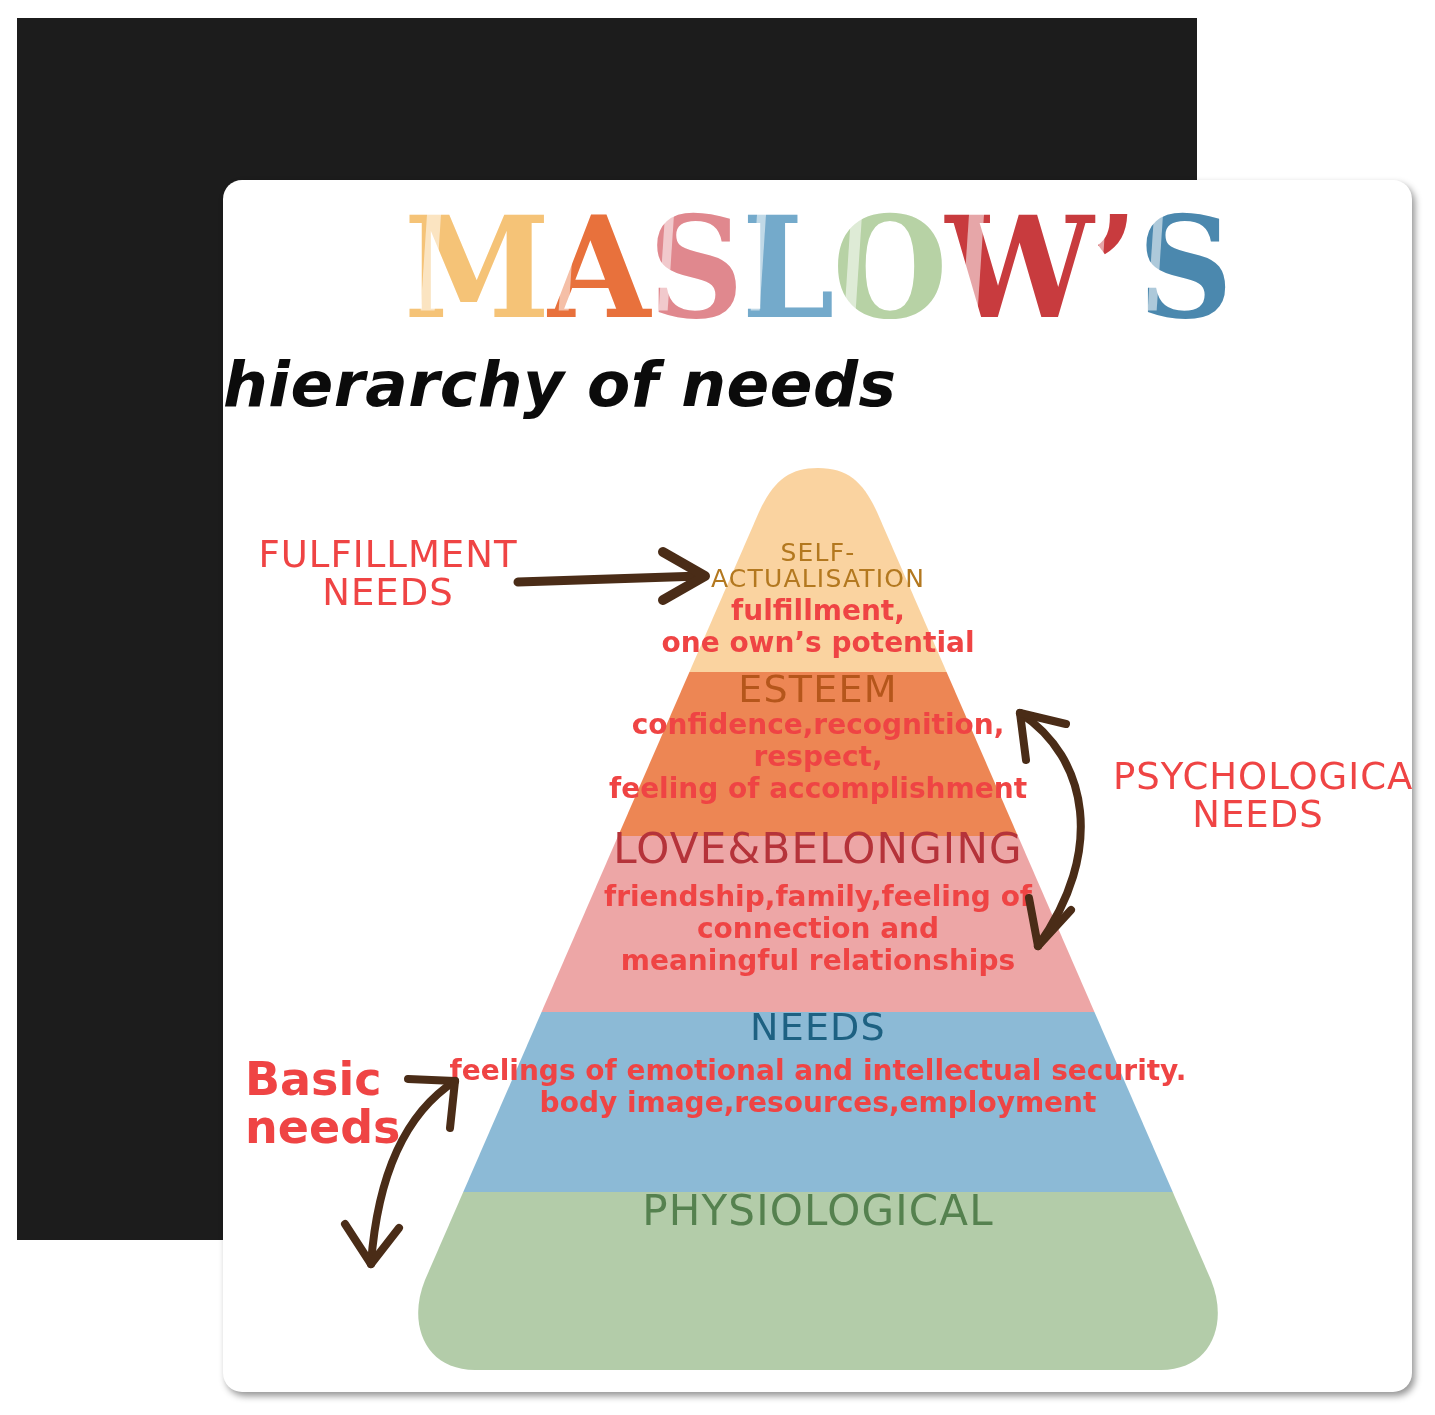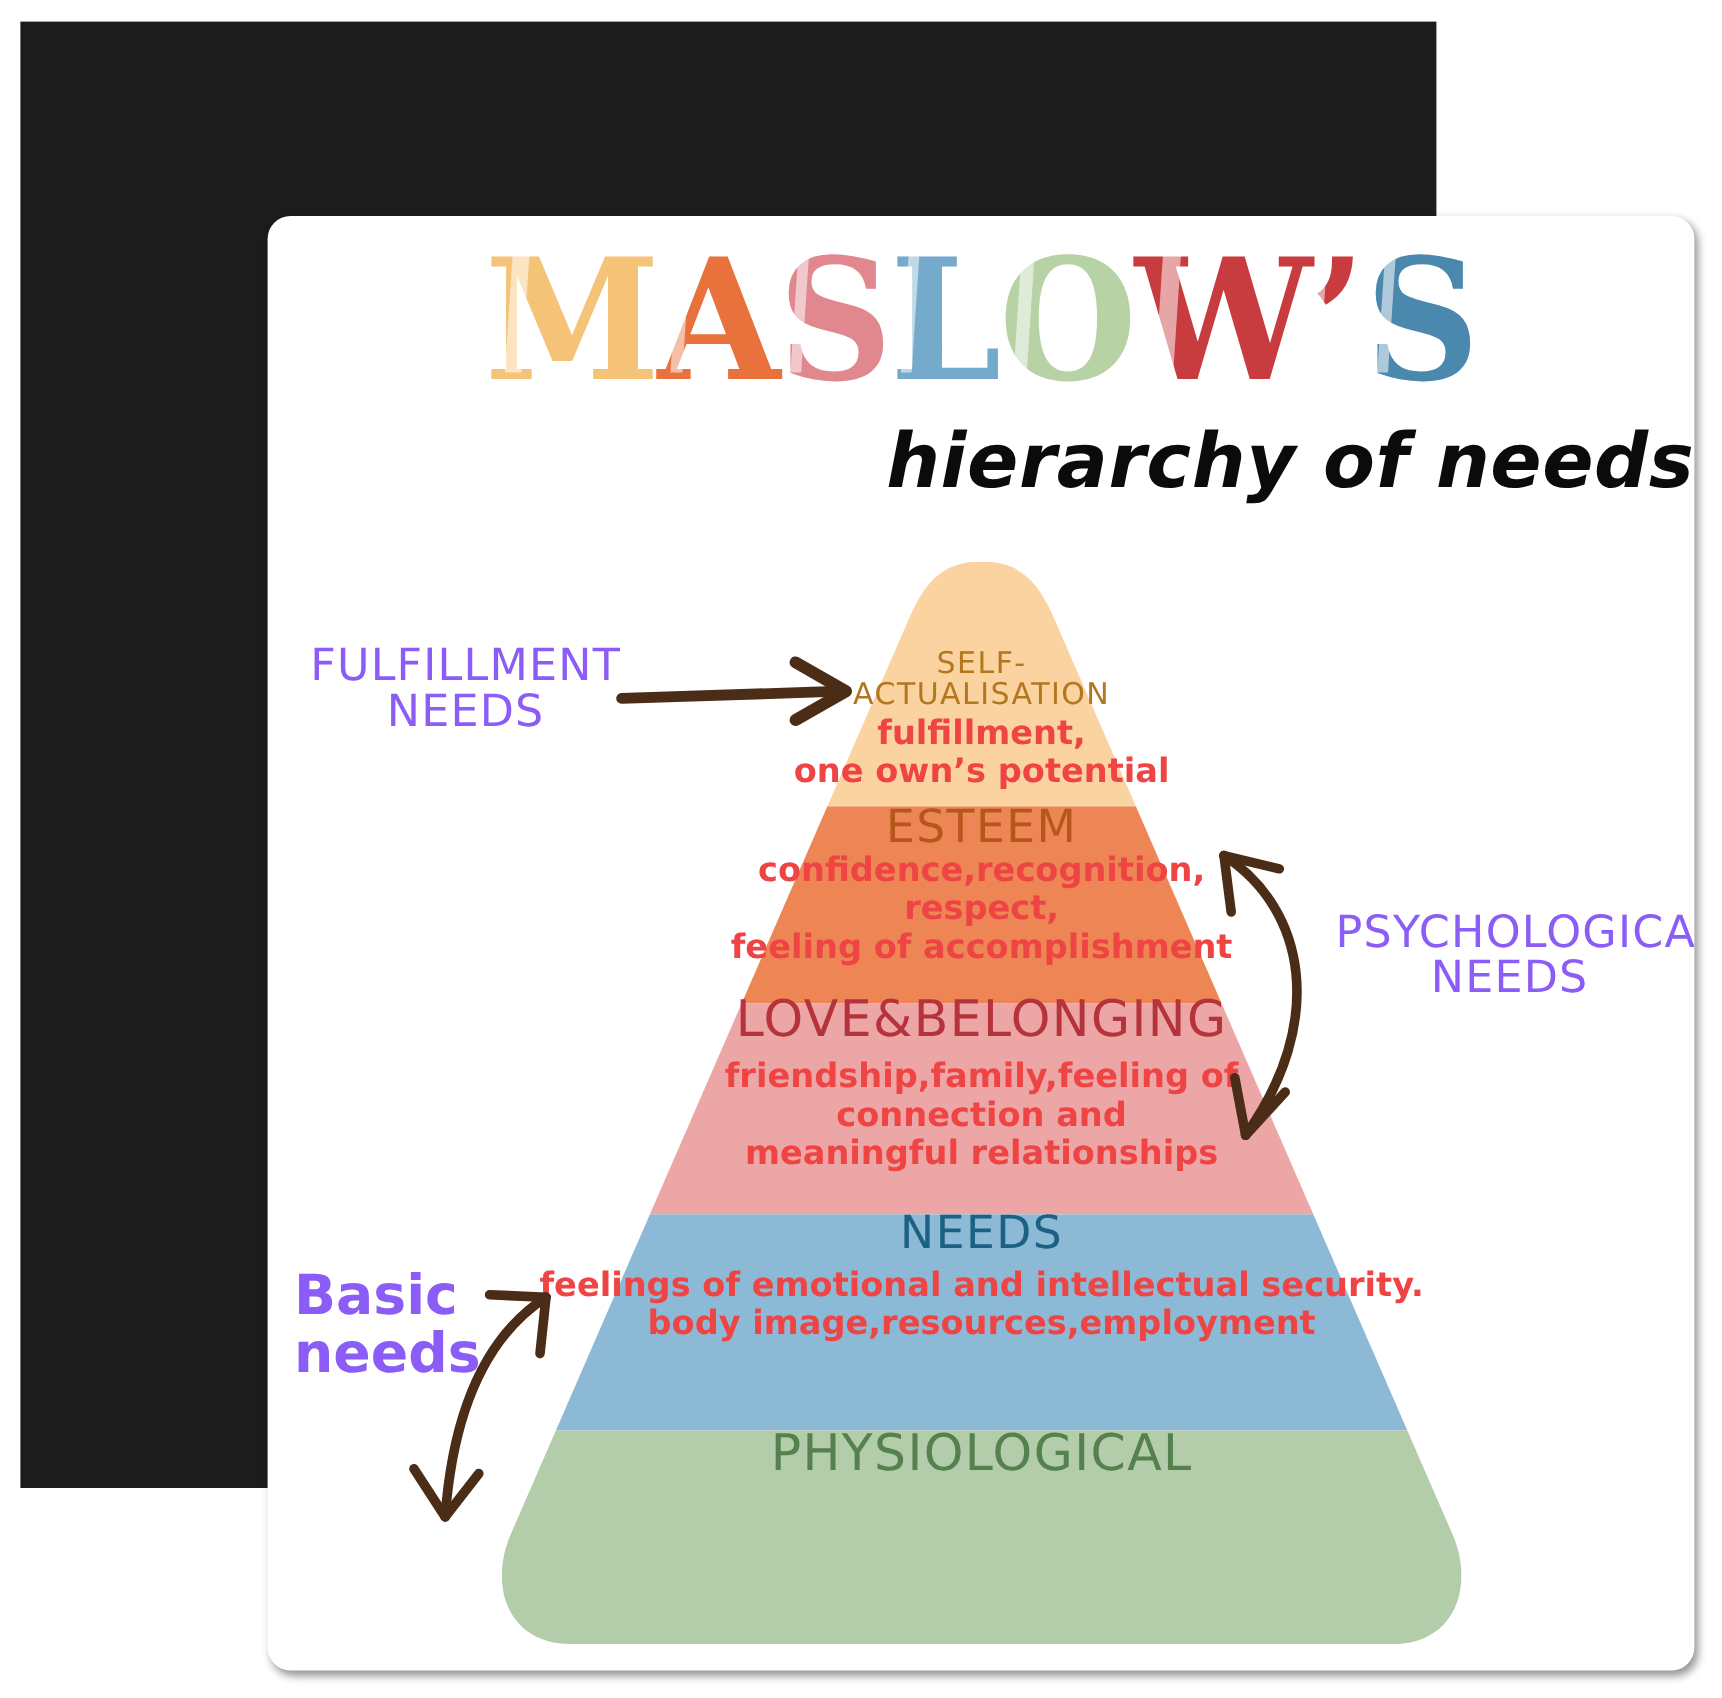--- a/index.html
+++ b/index.html
@@ -47,21 +47,21 @@
   .tl::after{
     content:"";position:absolute;left:14%;top:8%;width:10%;height:72%;
     background:rgba(255,255,255,.55);
     transform:skewX(-4deg);
     pointer-events:none;
   }
   .tl.apos{font-size:132px;letter-spacing:0;}
 
   .subtitle{
     position:absolute;left:0;top:168px;width:1189px;
-    text-align:right;
+    text-align:left;
     font-family:"DejaVu Sans", sans-serif;
     font-weight:bold;
     font-style:italic;
     font-size:63px;
     color:#0b0b0b;
     letter-spacing:.5px;
   }
 
   
   .pyramid{
@@ -106,21 +106,21 @@
   .t4 .tier-desc{font-size:28px;margin-top:8px;}
   
   .t5{top:722px;}
   .t5 .tier-title{font-size:42px;color:#55814f;}
   .t5 .tier-desc{font-size:28px;margin-top:12px;}
 
   
   .anno{
     position:absolute;
     font-family:"DejaVu Sans", sans-serif;
-    color:#8b5cf6;
+    color:#ef4444;
     line-height:1.04;
     white-space:pre-line;
   }
   .anno-fulfillment{
     left:30px;top:356px;width:270px;
     text-align:center;
     font-size:37px;
     letter-spacing:1px;
   }
   .anno-psych{

